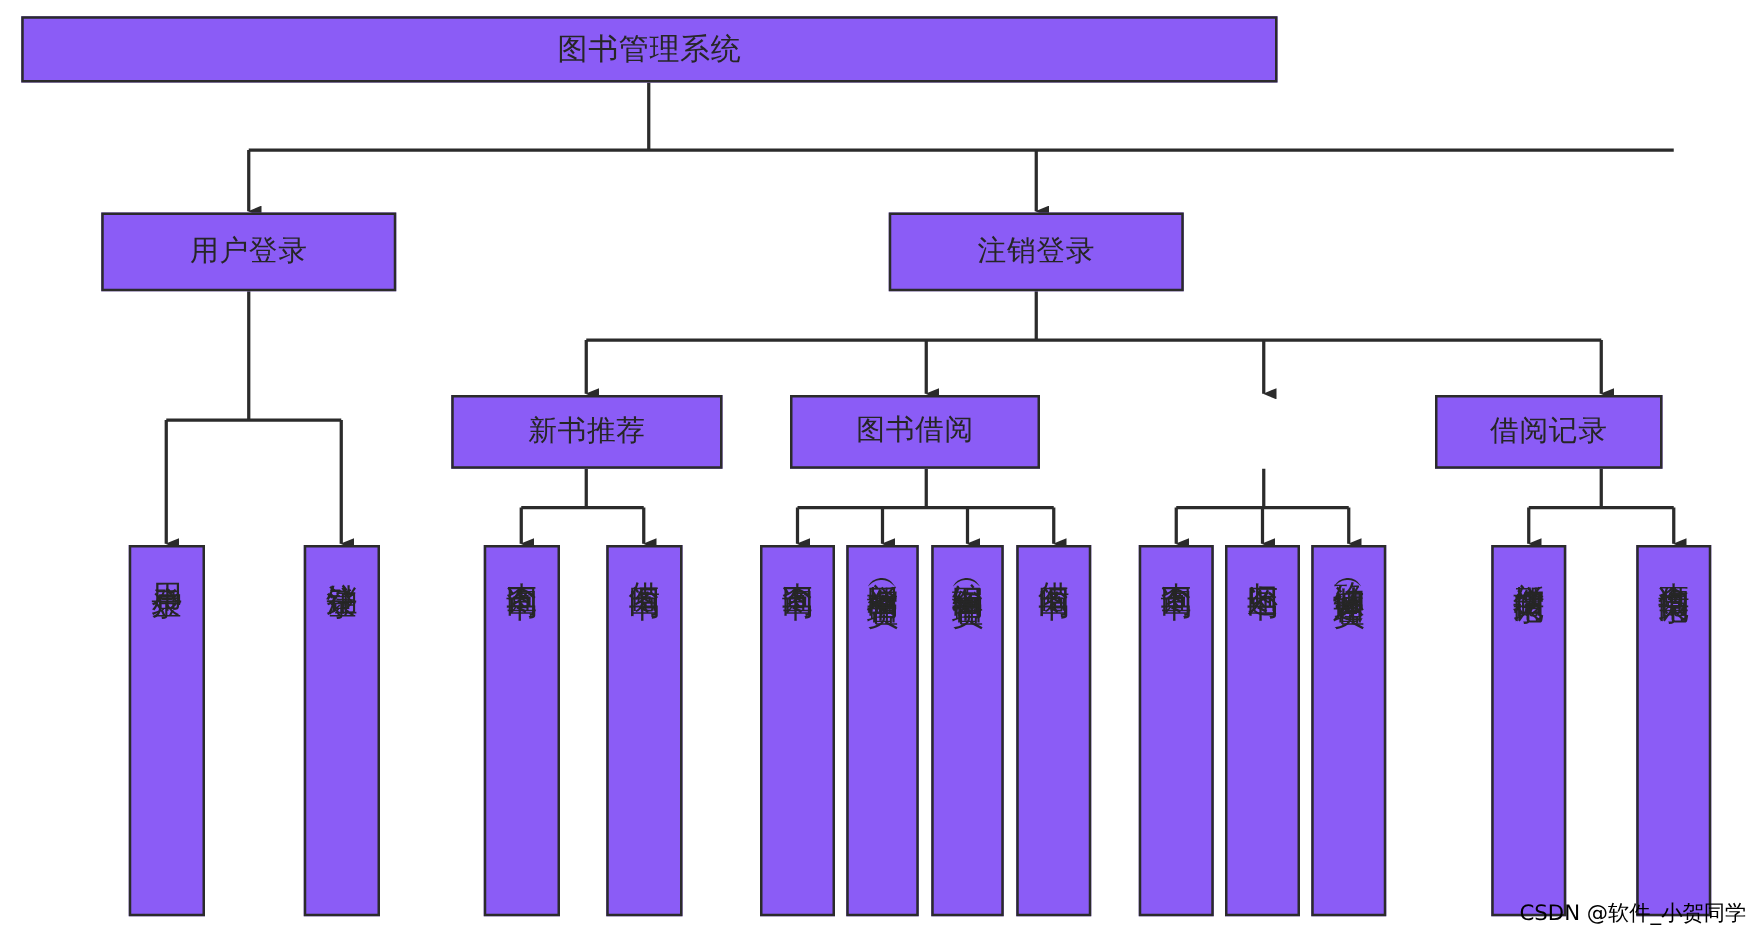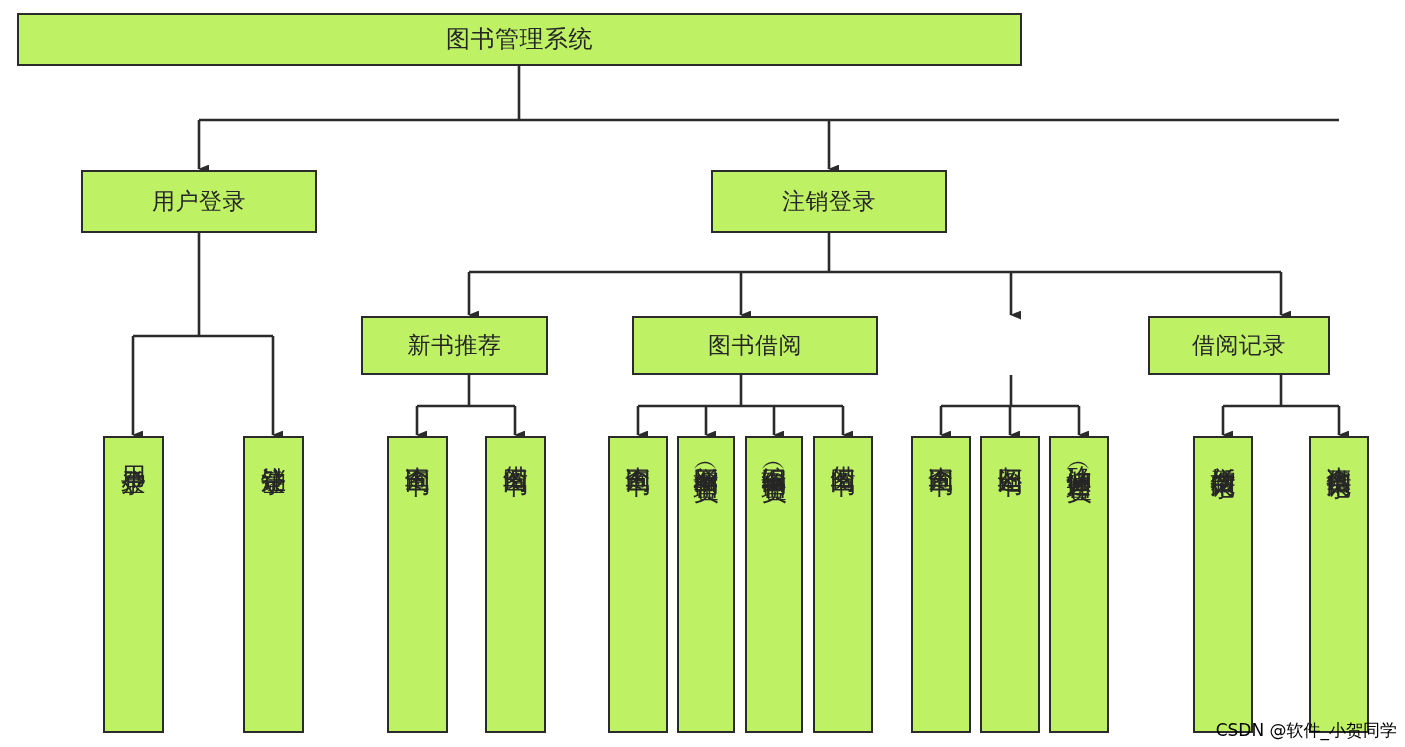--- a/index.html
+++ b/index.html
@@ -25,21 +25,21 @@
     top: 0;
     width: 1405px;
     height: 747px;
     z-index: 1;
   }
   
   .node {
     position: absolute;
     z-index: 2;
     box-sizing: border-box;
-    background: #bef264;
+    background: #8b5cf6;
     border: 2px solid #2b2b2b;
     display: flex;
     align-items: center;
     justify-content: center;
     color: #262626;
   }
   .node .label {
     display: block;
     text-align: center;
     line-height: 1.18;
@@ -139,25 +139,25 @@
   </div>
 
   <div class="node horiz" style="left:81px; top:170px; width:236px; height:63px;">
     <span class="label">用户登录</span>
   </div>
 
   <div class="node horiz" style="left:711px; top:170px; width:236px; height:63px;">
     <span class="label">注销登录</span>
   </div>
 
-  <div class="node horiz" style="left:361px; top:316px; width:187px; height:59px;">
+  <div class="node horiz" style="left:361px; top:316px; width:217px; height:59px;">
     <span class="label">新书推荐</span>
   </div>
 
-  <div class="node horiz" style="left:632px; top:316px; width:246px; height:59px;">
+  <div class="node horiz" style="left:632px; top:316px; width:200px; height:59px;font-family:Liberation Mono, monospace;">
     <span class="label">图书借阅</span>
   </div>
 
 
   <div class="node horiz" style="left:1148px; top:316px; width:182px; height:59px;">
     <span class="label">借阅记录</span>
   </div>
 
   <div class="node vert" style="left:103px; top:436px; width:61px; height:297px;">
     <span class="label">用户登录</span>

